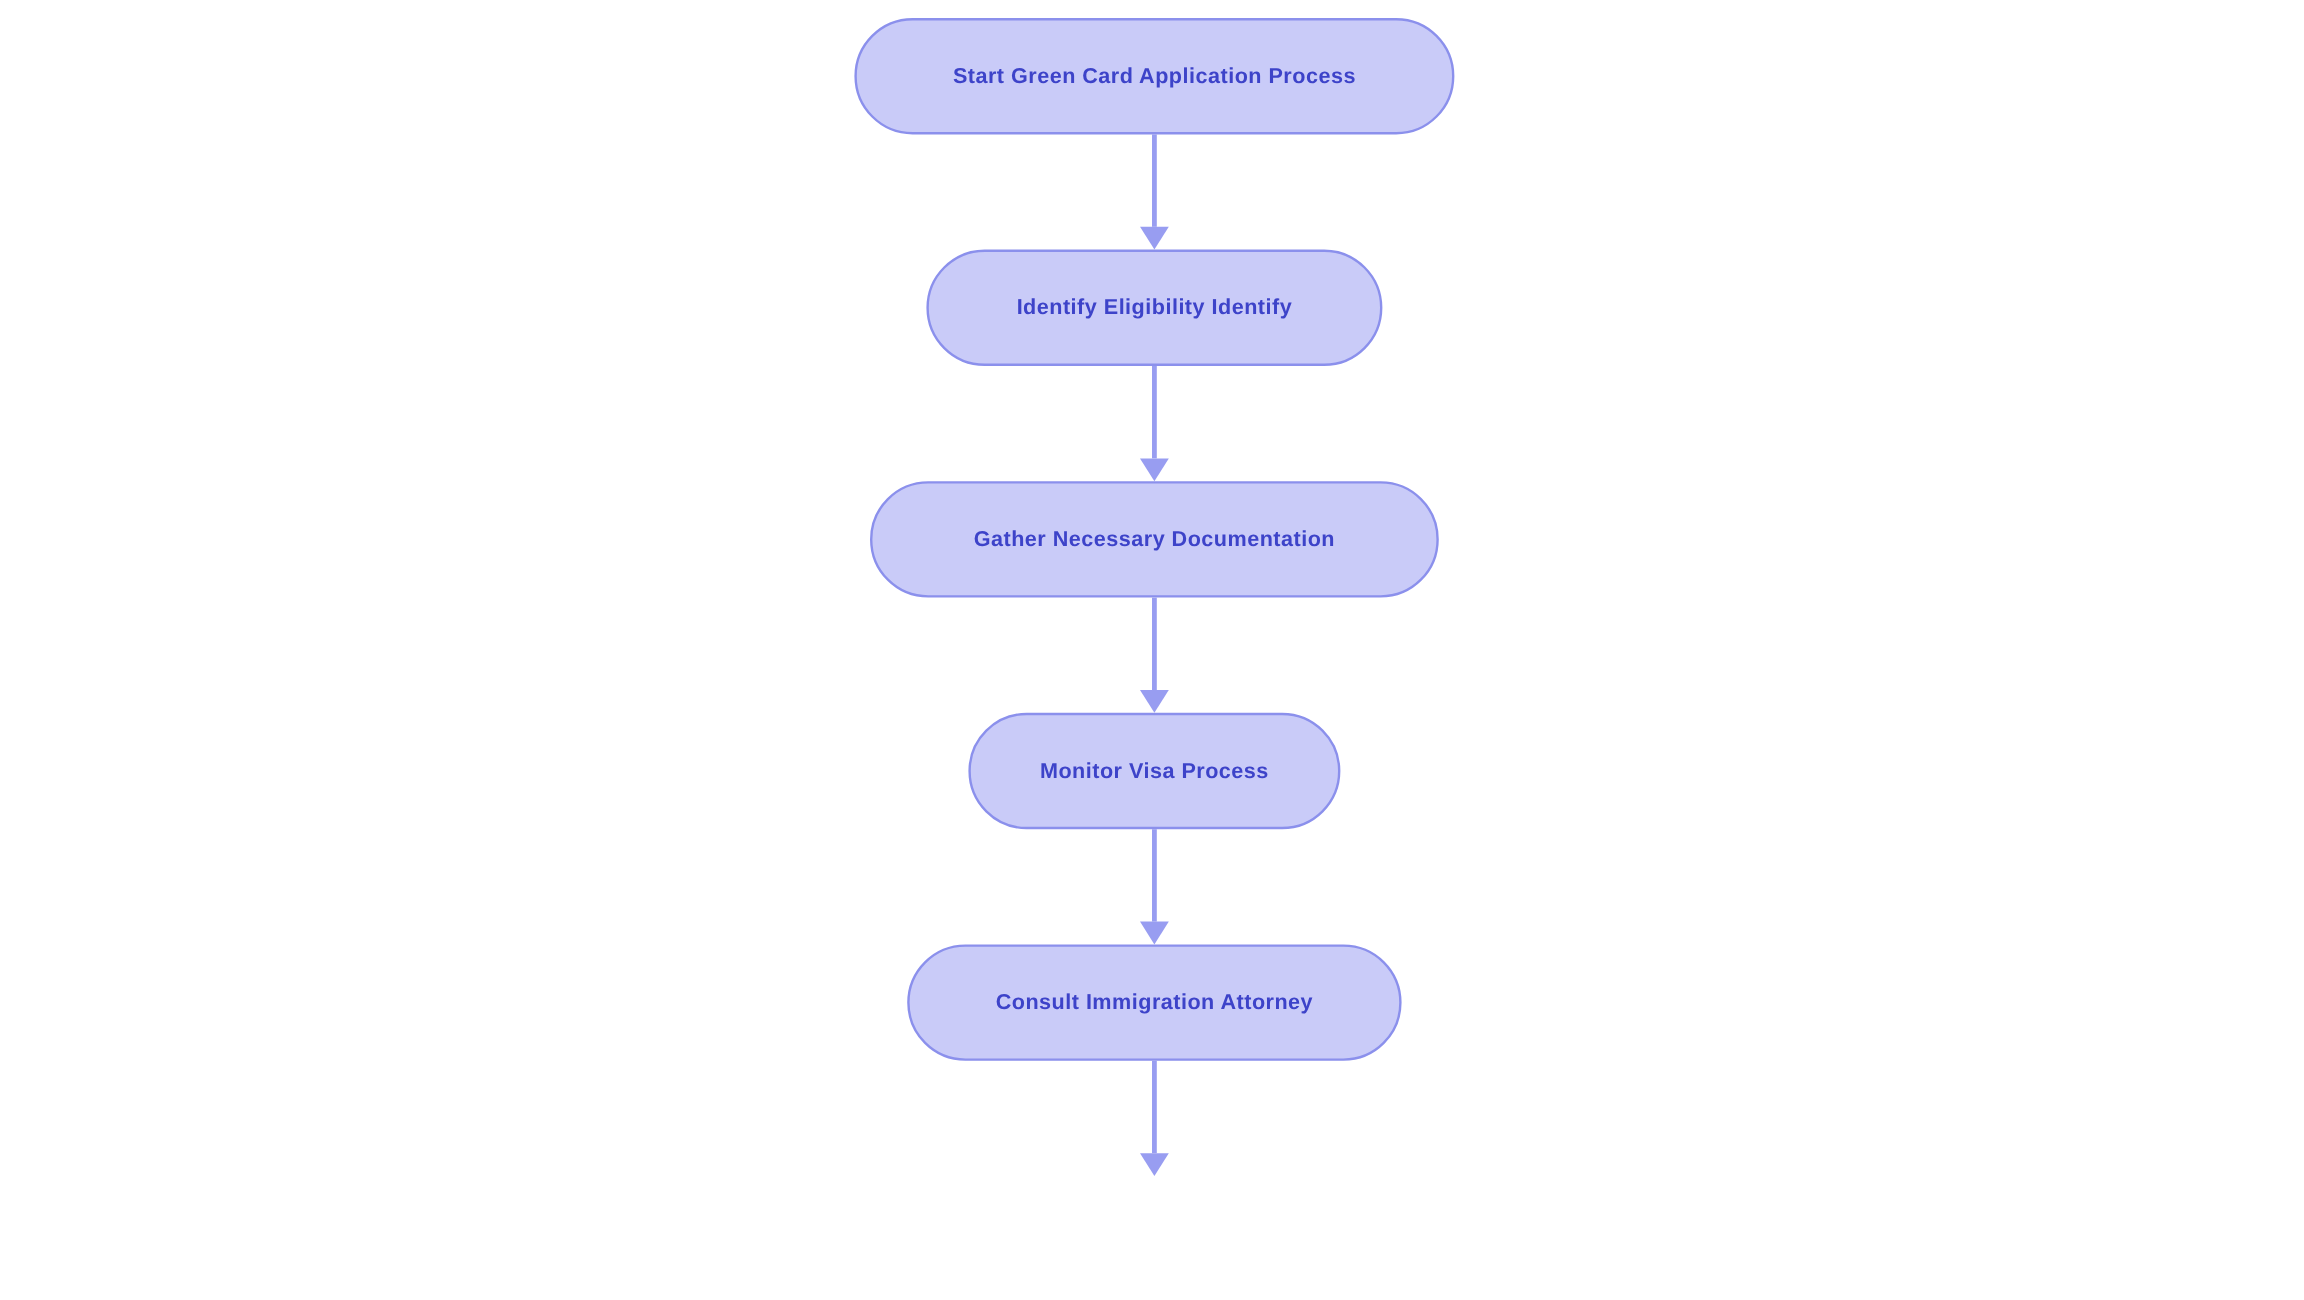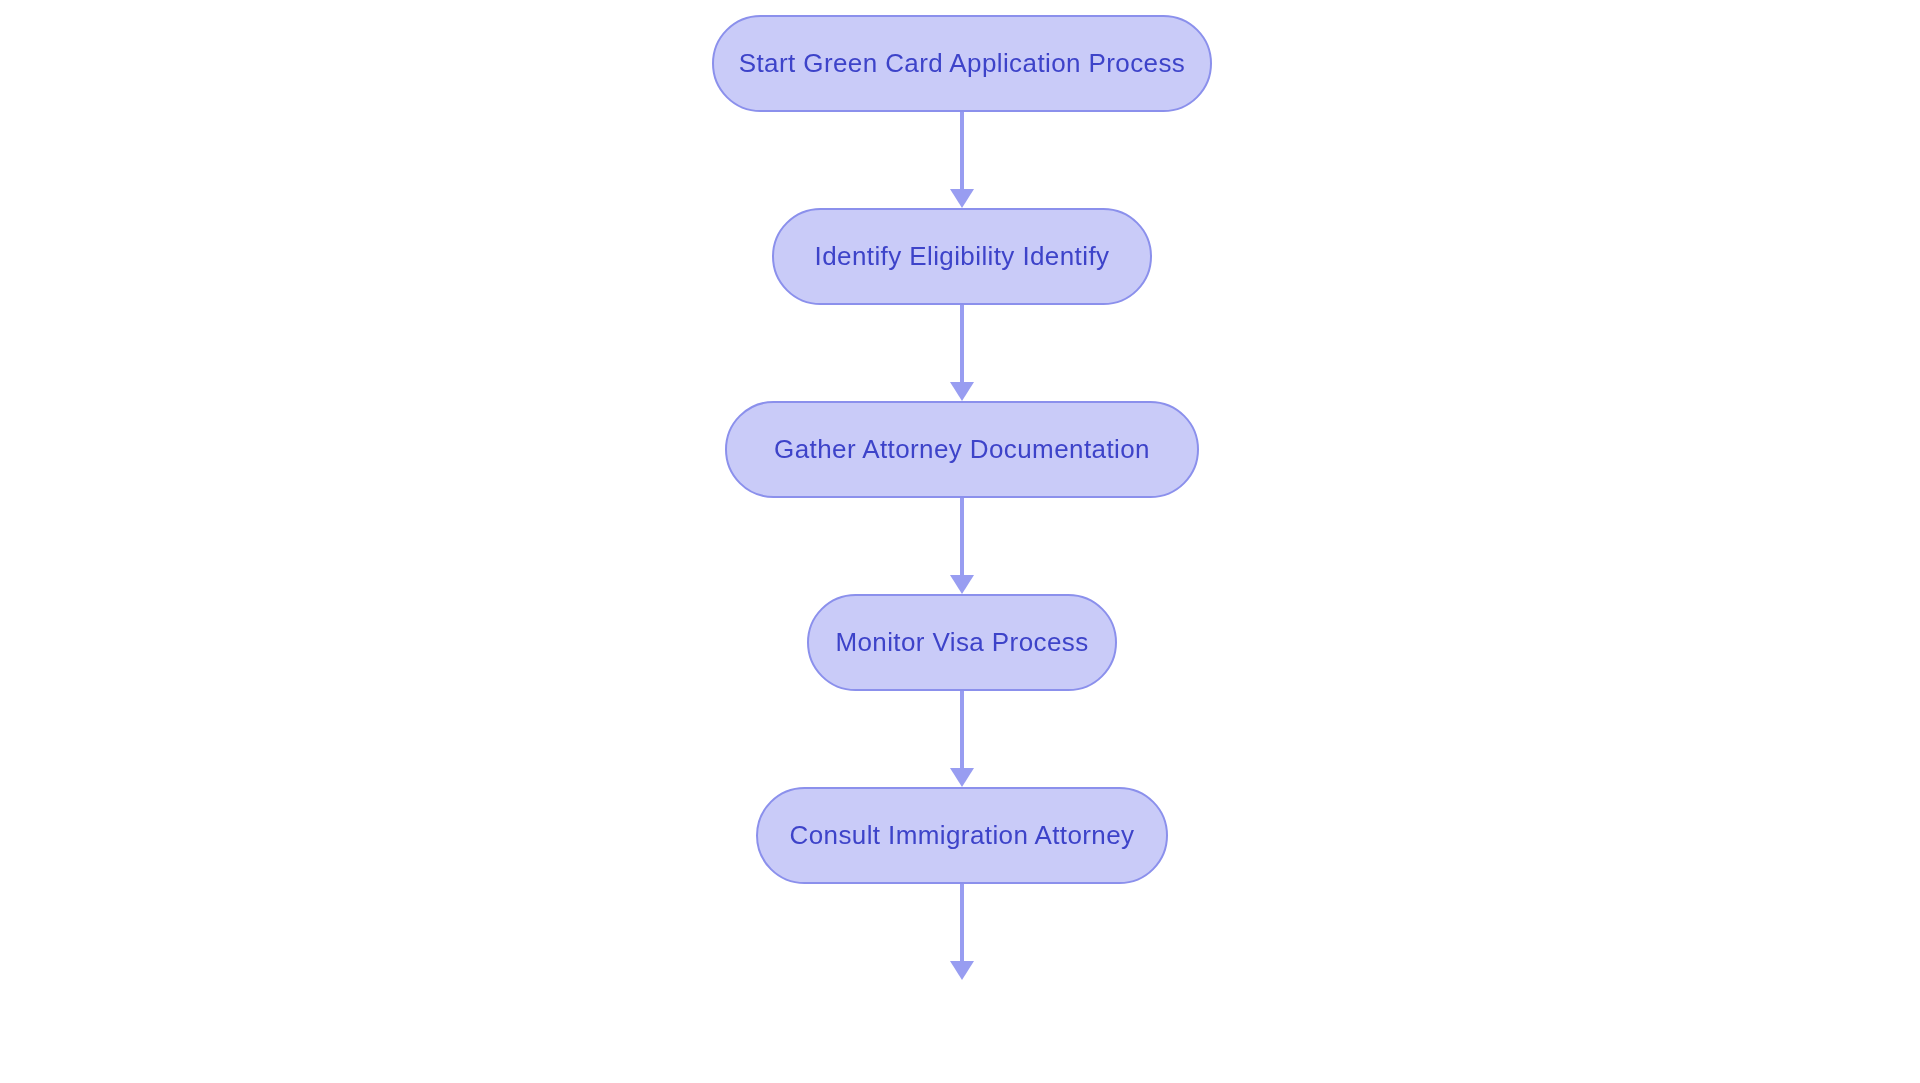--- a/index.html
+++ b/index.html
@@ -28,22 +28,22 @@
     height: 97px;
     border-radius: 48.5px;
     background: var(--node-fill);
     border: 2px solid var(--node-border);
     display: flex;
     align-items: center;
     justify-content: center;
   }
   .node .label {
     color: var(--node-text);
-    font-size: 26px;
-    font-weight: 400;
+    font-size: 18px;
+    font-weight: 700;
     letter-spacing: 0.4px;
     white-space: nowrap;
   }
   .node1 { left: 712px; top: 15px;  width: 500px; }
   .node2 { left: 772px; top: 208px; width: 380px; }
   .node3 { left: 725px; top: 401px; width: 474px; }
   .node4 { left: 807px; top: 594px; width: 310px; }
   .node5 { left: 756px; top: 787px; width: 412px; justify-content: center; }
   .node6 { left: 816px; top: 980px; width: 292px; }
 
@@ -91,21 +91,21 @@
   <div class="node node2">
     <span class="label">Identify Eligibility Identify</span>
   </div>
 
   <div class="connector conn2">
     <div class="line"></div>
     <div class="head"></div>
   </div>
 
   <div class="node node3">
-    <span class="label">Gather Attorney Documentation</span>
+    <span class="label">Gather Necessary Documentation</span>
   </div>
 
   <div class="connector conn3">
     <div class="line"></div>
     <div class="head"></div>
   </div>
 
   <div class="node node4">
     <span class="label">Monitor Visa Process</span>
   </div>

